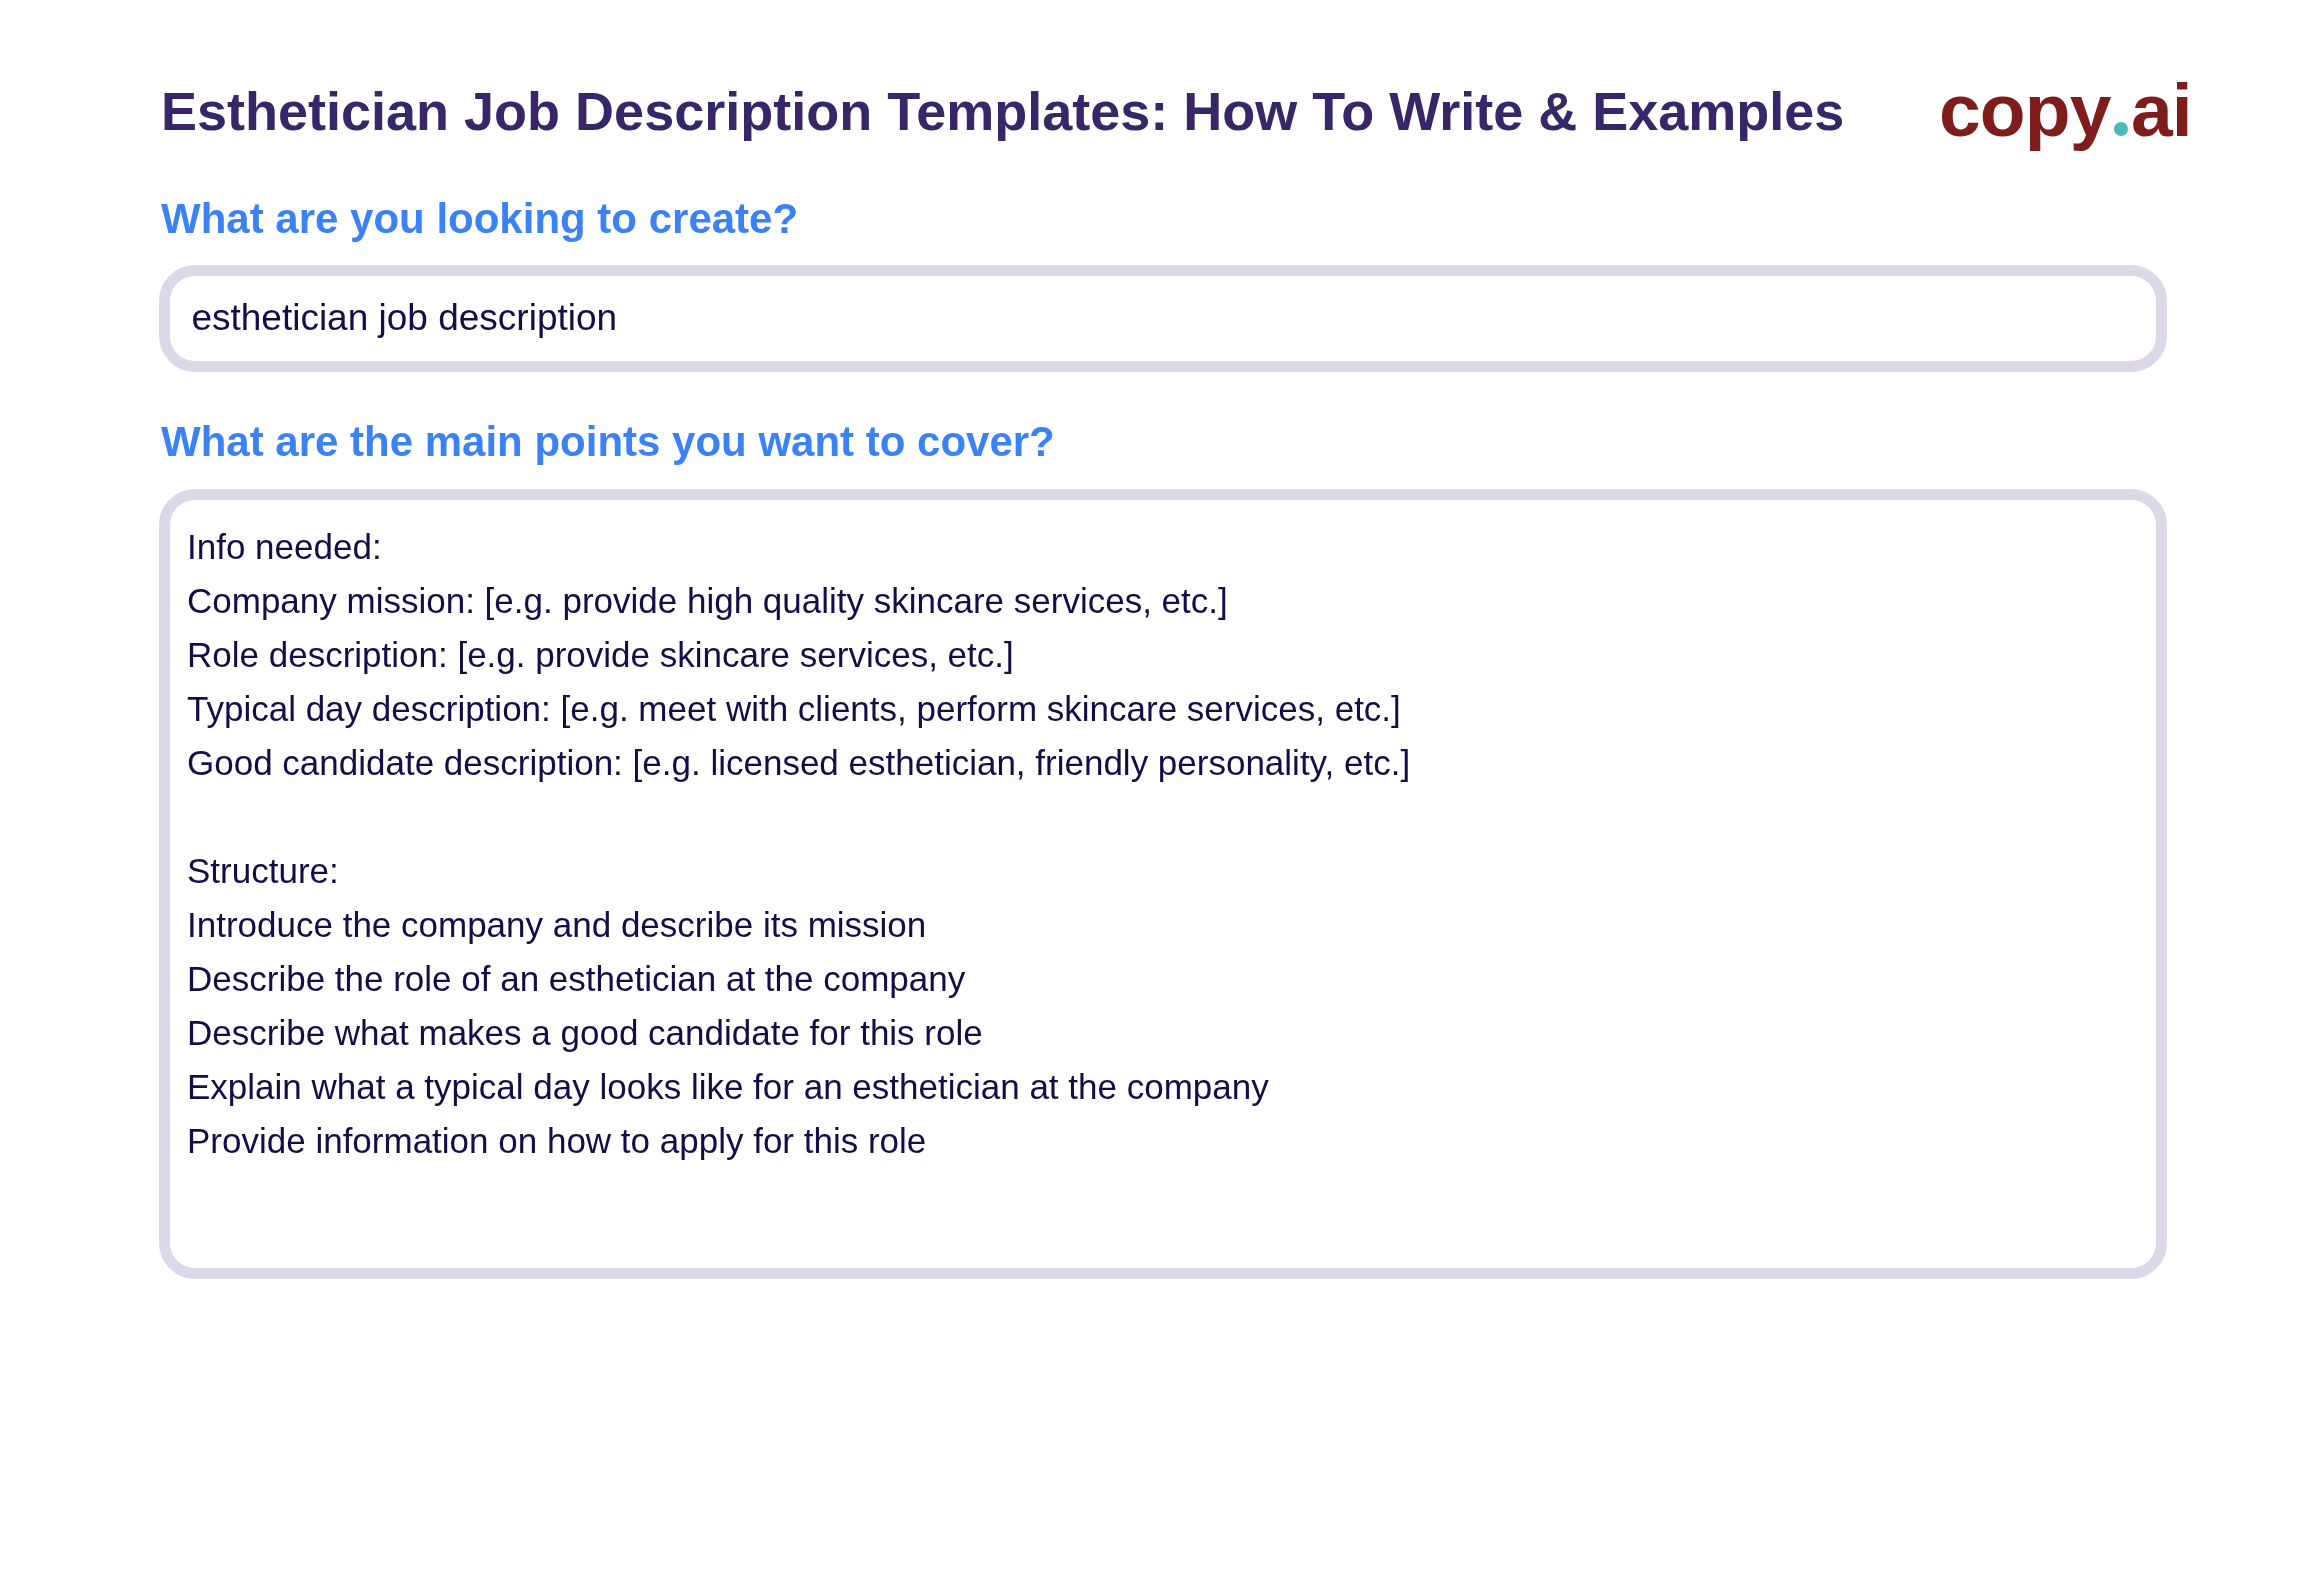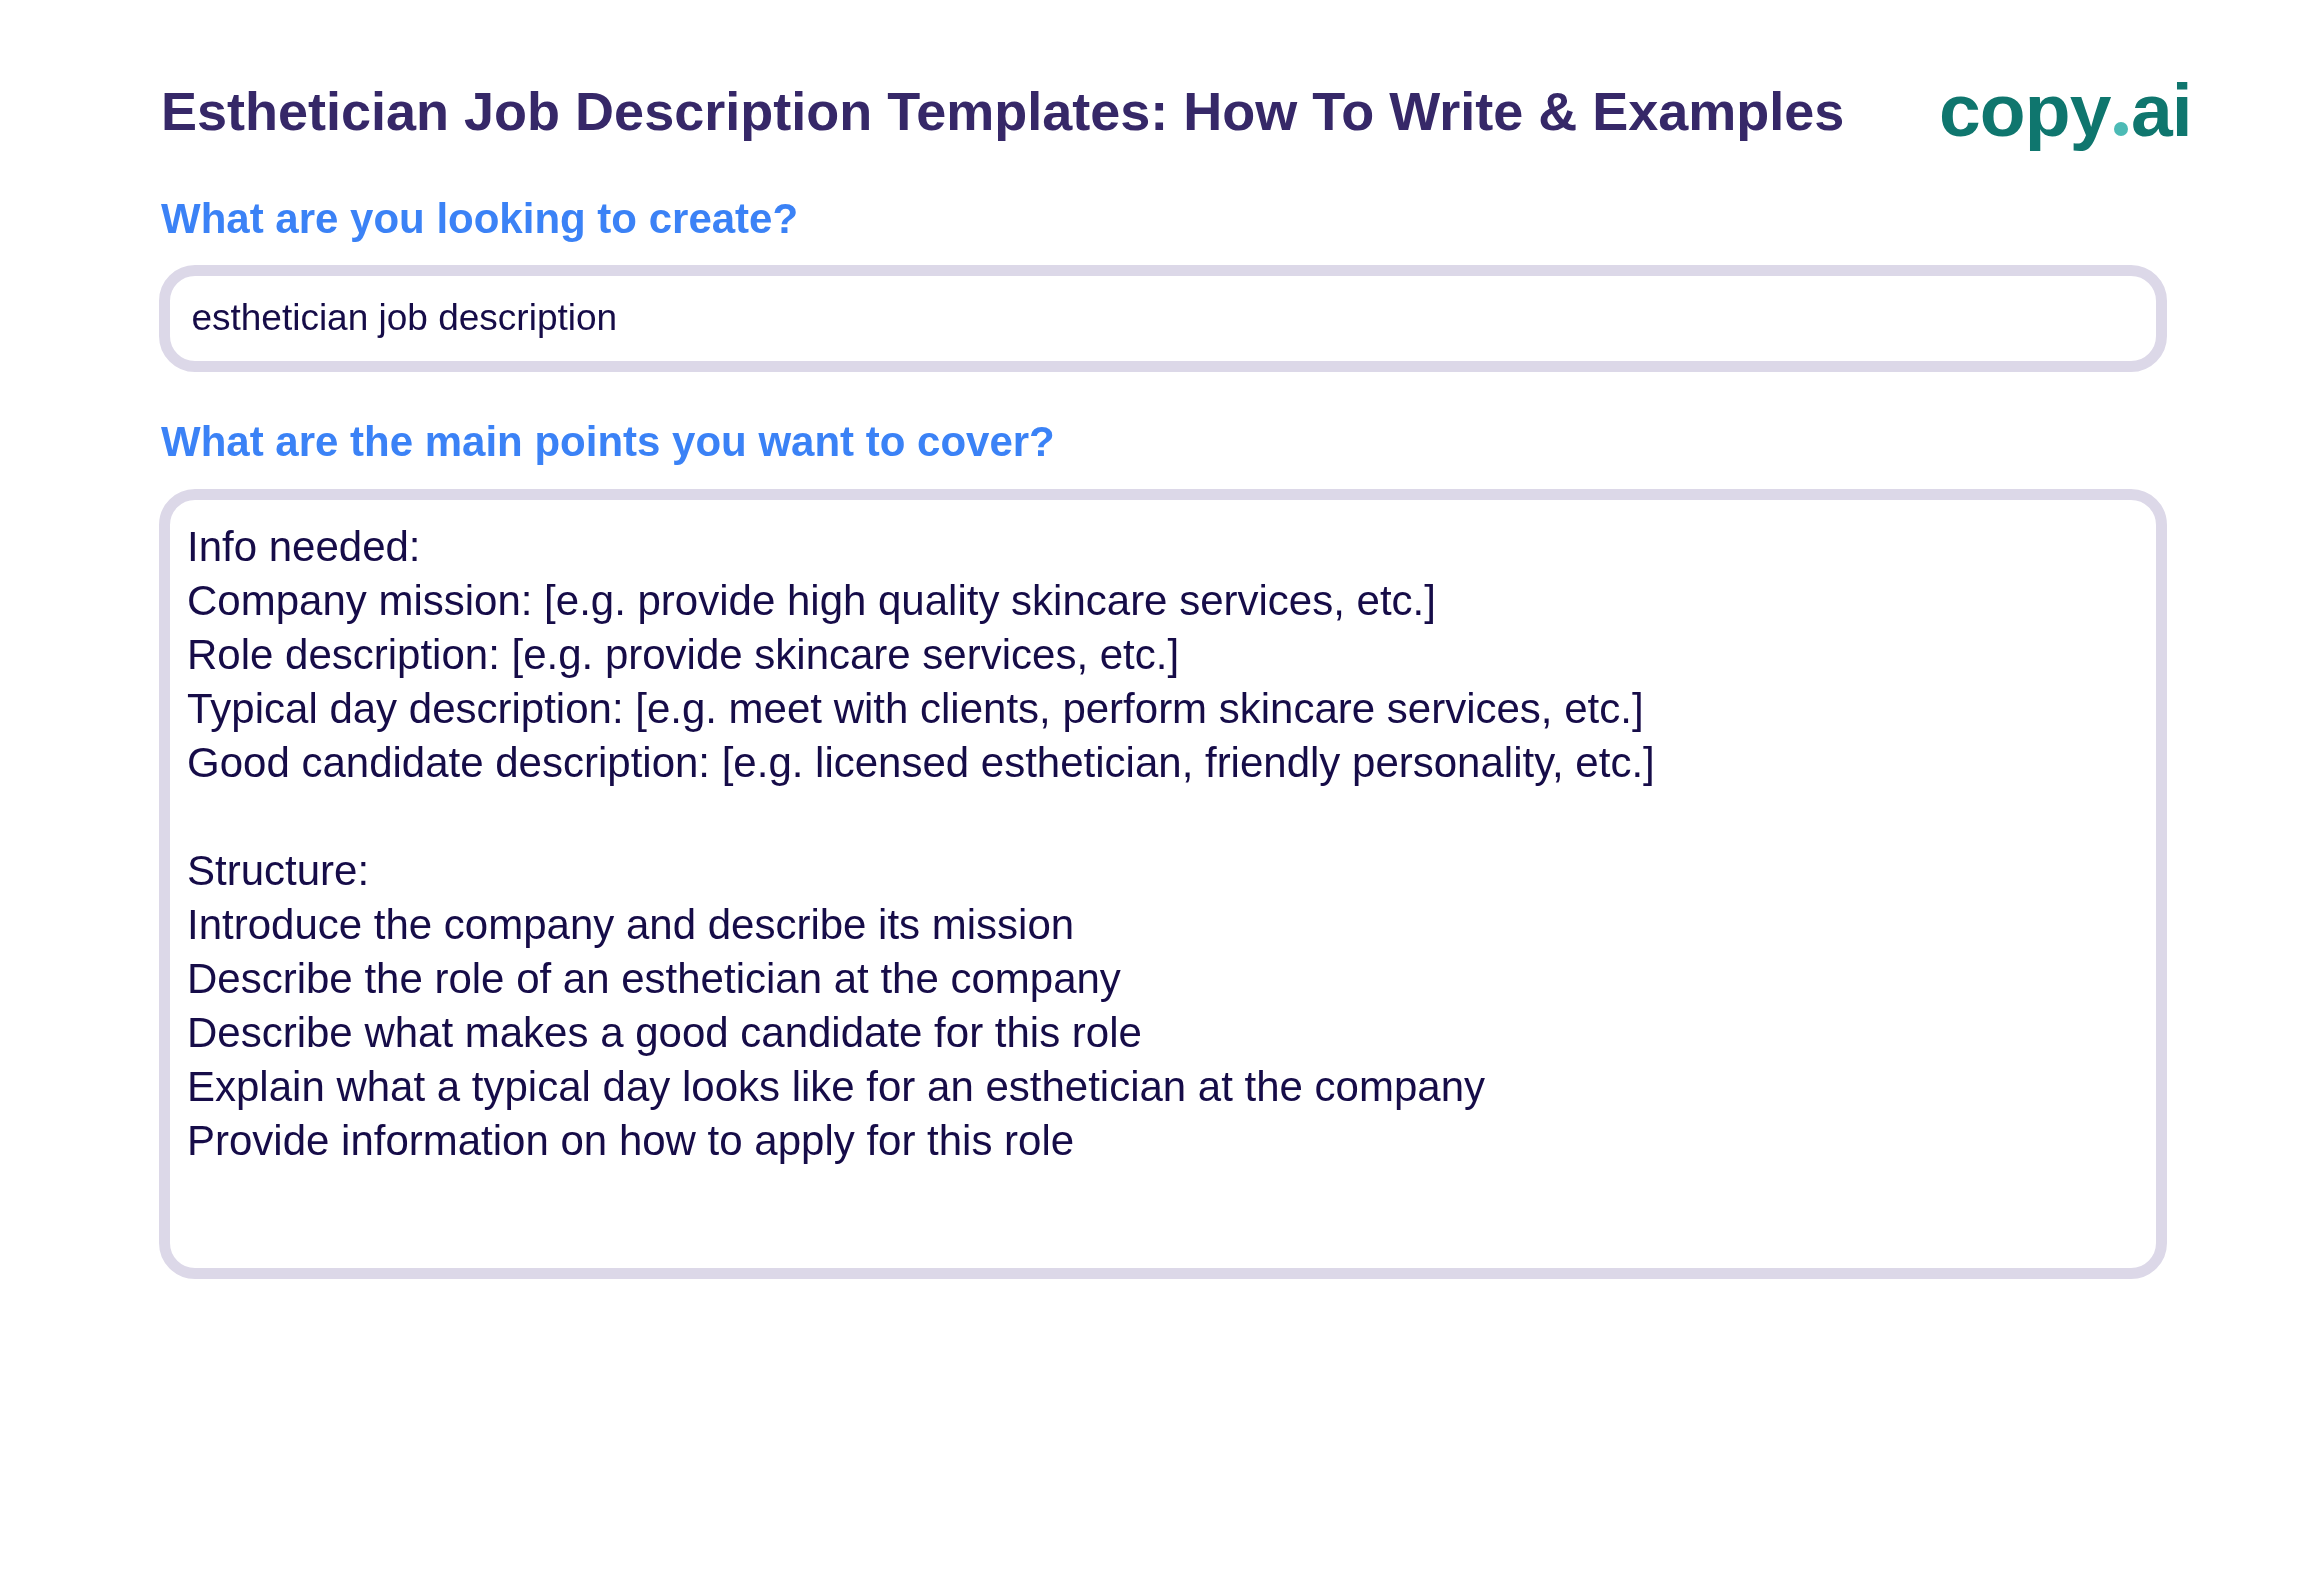--- a/index.html
+++ b/index.html
@@ -25,21 +25,21 @@
     letter-spacing: 0px;
     white-space: nowrap;
     text-align: right;
   }
   .logo {
     position: absolute;
     left: 1939px;
     top: 73px;
     font-size: 75px;
     font-weight: 700;
-    color: #0f766e;
+    color: #7f1d1d;
     letter-spacing: -0.9px;
     white-space: nowrap;
     line-height: 1;
   }
   .logo .dot {
     display: inline-block;
     width: 14.3px;
     height: 14.3px;
     border-radius: 50%;
     background: #4cbab5;
@@ -91,21 +91,21 @@
     position: absolute;
     left: 17px;
     top: 19.6px;
     margin: 0;
     padding: 0;
     list-style: none;
   }
   .textarea-lines li {
     height: 54px;
     line-height: 54px;
-    font-size: 42px;
+    font-size: 35px;
     color: #160c48;
     white-space: nowrap;
   }
 </style>
 </head>
 <body>
 
 <h1 class="page-title">Esthetician Job Description Templates: How To Write &amp; Examples</h1>
 
 <div class="logo">

